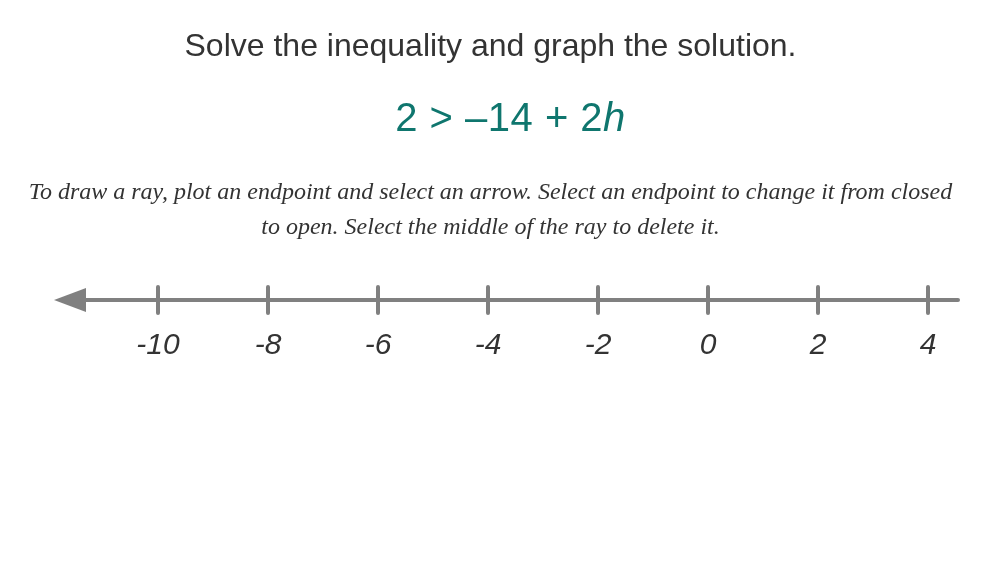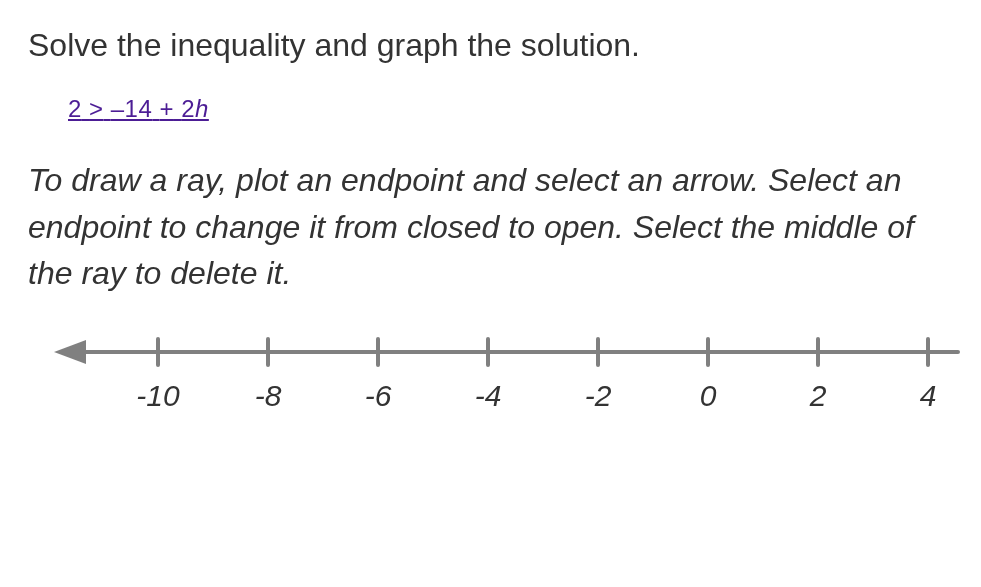--- a/index.html
+++ b/index.html
@@ -7,43 +7,44 @@
     padding: 0;
     font-family: Verdana, Geneva, sans-serif;
     background: #ffffff;
     color: #333333;
     width: 981px;
     height: 587px;
     box-sizing: border-box;
   }
   .page {
     padding: 24px 28px 0 28px;
+    text-align: center;
   }
   .prompt {
     font-size: 32px;
     line-height: 1.35;
     color: #333;
     margin-bottom: 28px;
   }
   .inequality {
-    font-size: 24px;
-    color: #4c1d95;
+    font-size: 40px;
+    color: #0f766e;
     margin: 0 0 34px 40px;
     letter-spacing: 0.5px;
-    text-decoration: underline;
   }
   .inequality .var {
     font-style: italic;
   }
   .hint {
-    font-size: 32px;
+    font-size: 24px;
     font-style: italic;
     line-height: 1.45;
     color: #333;
     margin-bottom: 34px;
+    font-family: Liberation Serif, serif;
   }
   .numberline-wrap {
     padding: 0 20px;
     font-style: italic;
   }
   .numberline {
     position: relative;
     height: 90px;
   }
   .axis-svg {

